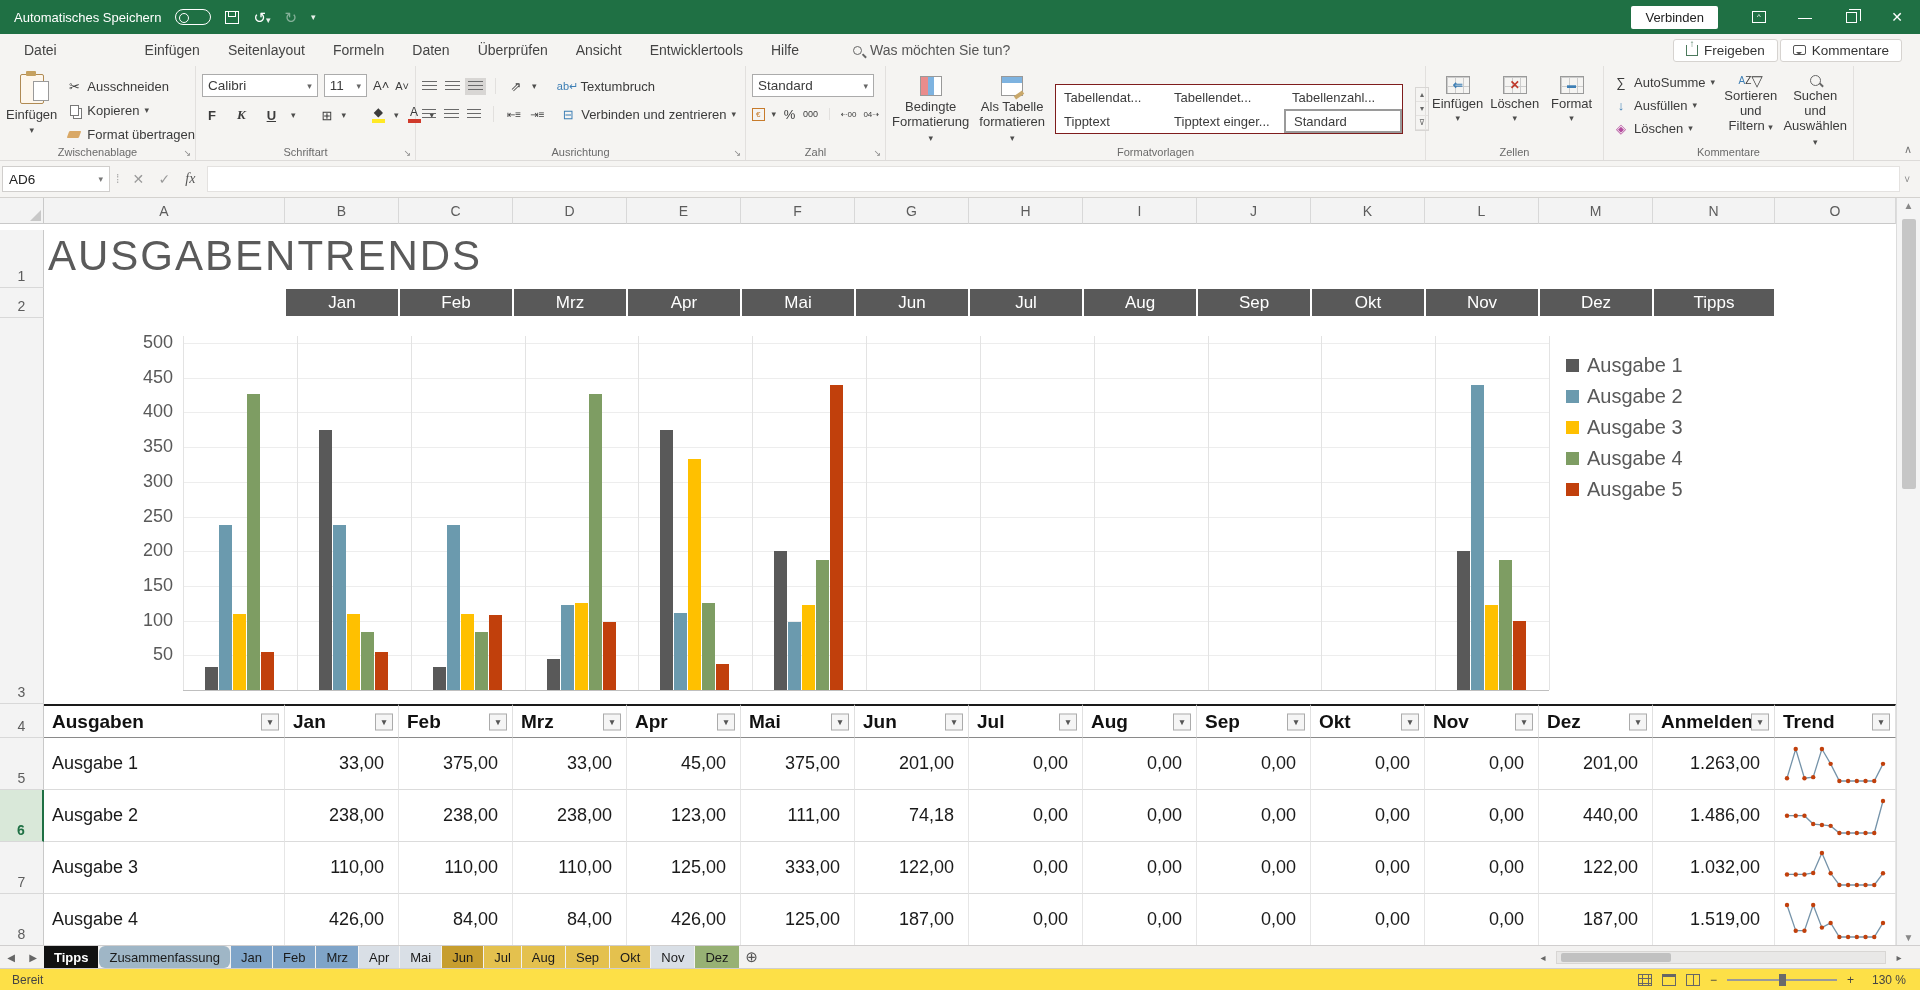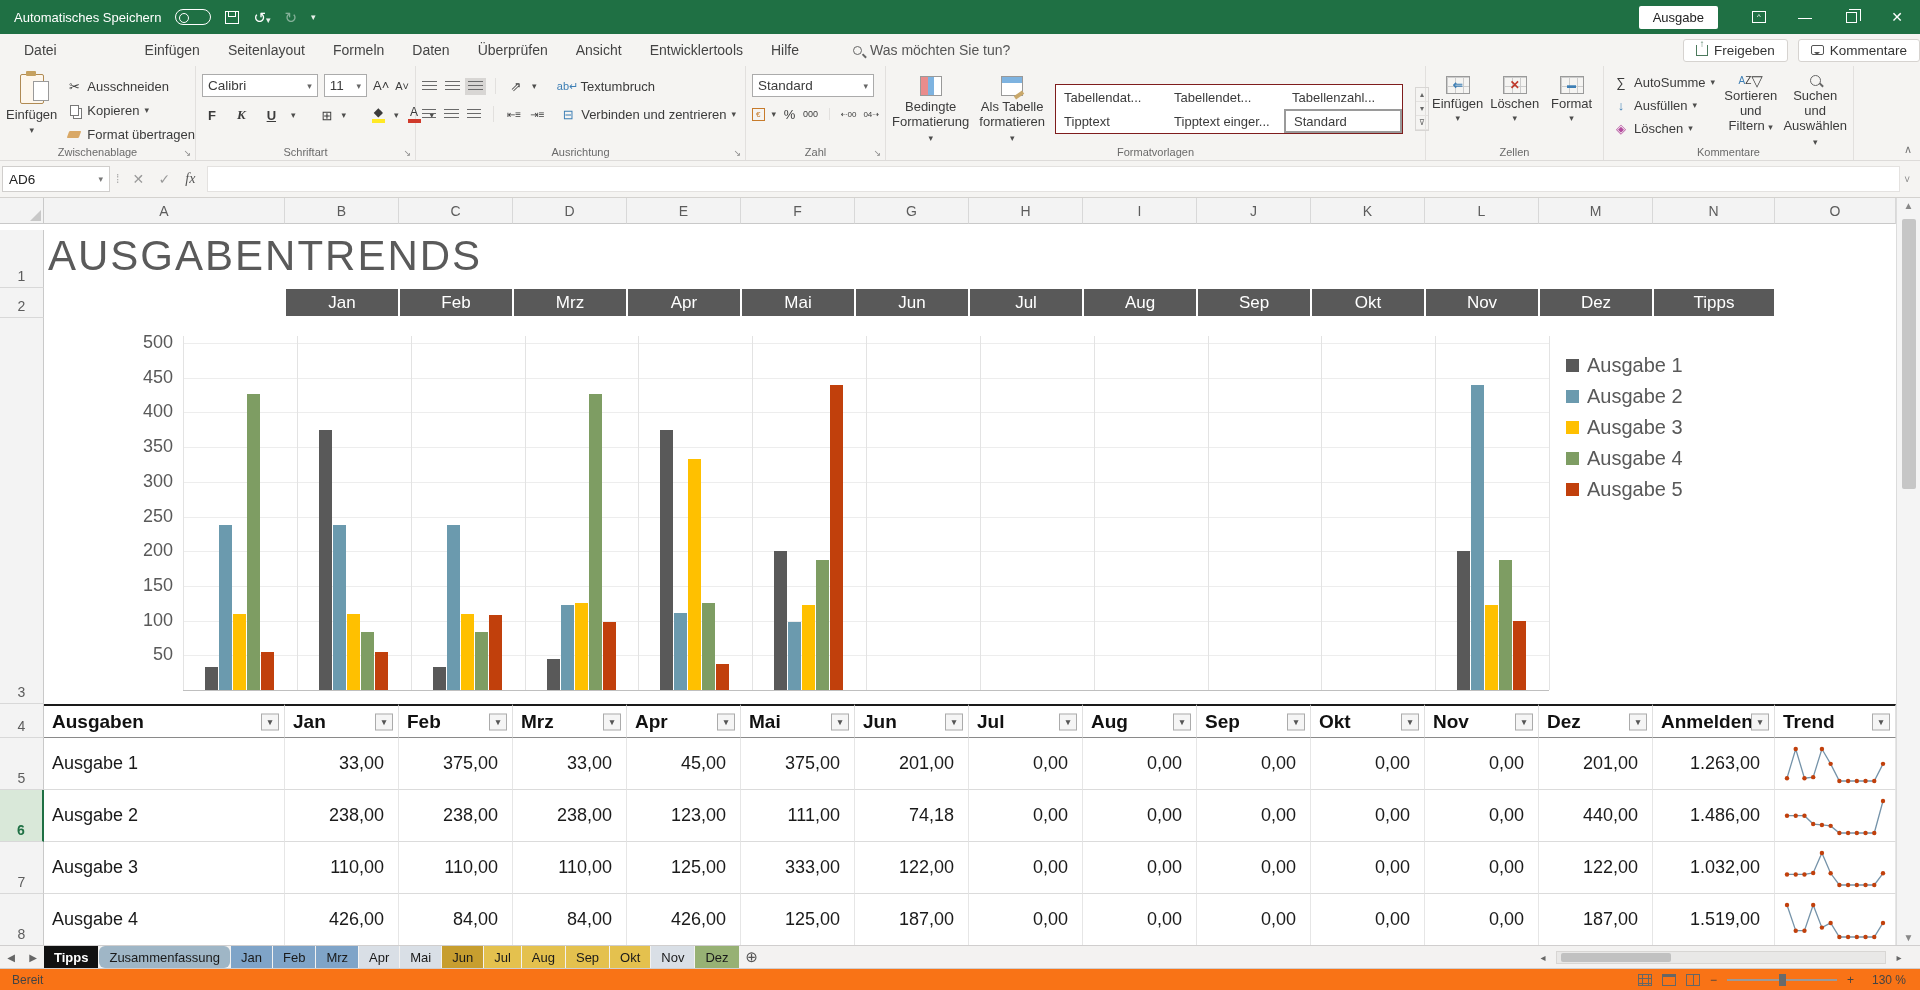--- a/index.html
+++ b/index.html
@@ -31,21 +31,21 @@
   
   .tabrow { position:absolute; top:34px; left:0; width:1920px; height:32px; background:#F5F4F2;
             display:flex; align-items:center; font-size:14px; color:#444; }
   .rtabs { display:flex; align-items:stretch; height:32px; padding-left:10px; }
   .rtab { padding:0 14px; display:flex; align-items:center; position:relative; white-space:nowrap; }
   .rtab.active { color:#1F7044; font-weight:bold;margin-top:44px; }
   .rtab.active::after { content:""; position:absolute; left:10px; right:10px; bottom:0; height:3px; background:#1F7044; }
   .search { display:flex; align-items:center; gap:8px; margin-left:40px; color:#555; }
   .ic-search { width:9px; height:9px; border:1.5px solid #666; border-radius:50%; position:relative; display:inline-block;}
   .ic-search::after { content:""; position:absolute; left:8px; top:8px; width:5px; height:1.5px; background:#666; transform:rotate(45deg); }
-  .tab-actions { margin-left:auto; display:flex; gap:10px; }
+  .tab-actions { margin-left:auto; display:flex; gap:2px; padding-right:18px; }
   .pillbtn { display:flex; align-items:center; gap:6px; background:#fff; border:1px solid #D6D3D0;
              border-radius:3px; padding:3px 12px; font-size:13.5px; color:#333; }
   .ic-share { width:12px; height:11px; border:1.2px solid #4c7a5d; border-top:none; position:relative; }
   .ic-share::after { content:"↑"; position:absolute; left:2.5px; top:-7px; font-size:10px; color:#4c7a5d; }
   .ic-comment { width:13px; height:10px; border:1.2px solid #555; border-radius:2px; position:relative; }
   .ic-comment::after { content:""; position:absolute; left:2px; bottom:-4px; border:3px solid transparent; border-top-color:#555; }
 
   
   .ribbon { position:absolute; top:66px; left:0; width:1920px; height:95px; background:#F5F4F2;
             border-bottom:1px solid #DDDBD9; display:flex; font-size:13px; color:#3b3b3b; }
@@ -152,21 +152,21 @@
                border-top:1px solid #D0CECE; display:flex; align-items:stretch; font-size:13px; }
   .tabnav { width:22px; display:flex; align-items:center; justify-content:center; color:#666; font-size:10px; }
   .stab { display:flex; align-items:center; padding:0 10px; margin-right:1px; color:#1a1a1a; white-space:nowrap; }
   .addsheet { width:24px; display:flex; align-items:center; justify-content:center; color:#555;
               font-size:15px; }
   .hscroll { margin-left:auto; display:flex; align-items:center; gap:2px; padding-right:10px; }
   .htrack { width:330px; height:13px; background:#E9E8E7; border:1px solid #D8D6D4; position:relative; }
   .hthumb { position:absolute; left:4px; top:1px; width:110px; height:9px; background:#C1C1C1; border-radius:2px; }
 
   
-  .statusbar { position:absolute; top:968px; left:0; width:1920px; height:22px; background:#f97316;
+  .statusbar { position:absolute; top:968px; left:0; width:1920px; height:22px; background:#fde047;
                border-top:1px solid #D0CECE; display:flex; align-items:center; font-size:12px; color:#444; }
   .sb-left { padding-left:12px; }
   .sb-right { margin-left:auto; display:flex; align-items:center; gap:10px; padding-right:14px; }
   .sb-ic { width:14px; height:12px; border:1px solid #666; position:relative; }
   .sb-ic.v1 { background:linear-gradient(#666 1px, transparent 1px), linear-gradient(90deg,#666 1px, transparent 1px); background-size:50% 50%; background-position:3px 3px; }
   .sb-ic.v2 { background:linear-gradient(#666 2px, transparent 2px); }
   .sb-ic.v3 { background:linear-gradient(90deg, transparent 6px, #666 6px, #666 7px, transparent 7px); }
   .zoomtrack { width:110px; height:2px; background:#9a9a9a; position:relative; }
   .zoomknob { position:absolute; left:52px; top:-5px; width:7px; height:12px; background:#6a6a6a; }
   .zoomlabel { min-width:42px; text-align:right; }
@@ -179,21 +179,21 @@
   <div class="titlebar">
     <div class="qat">
       <span>Automatisches Speichern</span>
       <span class="autosave-toggle"></span>
       <span class="ic-save"></span>
       <span class="qat-glyph">↺<span class="tiny-caret">▾</span></span>
       <span class="qat-glyph dim">↻</span>
       <span class="tiny-caret">▾</span>
     </div>
     <div class="win-controls">
-      <span class="signin">Ausgabe</span>
+      <span class="signin">Verbinden</span>
       <span class="winbtn">
           <span class="ic-ribbonopts">^</span>
         </span>
       <span class="winbtn">—</span>
       <span class="winbtn">
           <span class="ic-restore"></span>
         </span>
       <span class="winbtn">✕</span>
     </div>
   </div>

